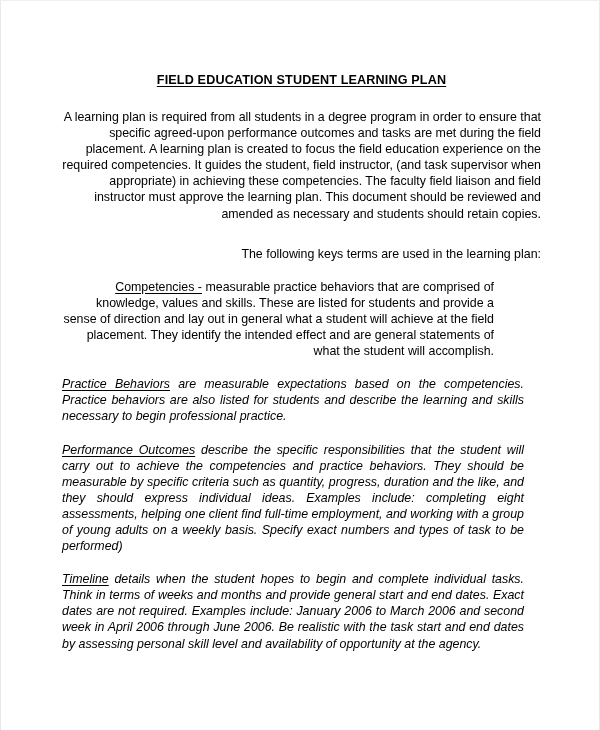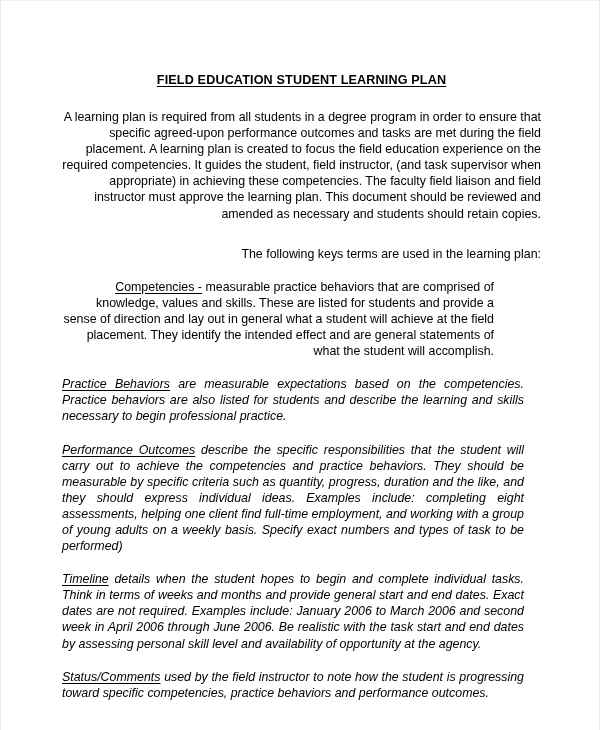--- a/index.html
+++ b/index.html
@@ -90,16 +90,15 @@
     <p class="para gap-intro">The following keys terms are used in the learning plan:</p>
 
     <p class="para indent narrow gap-block"><span class="term">Competencies -</span><span> measurable practice behaviors that are comprised of knowledge, values and skills. These are listed for students and provide a sense of direction and lay out in general what a student will achieve at the field placement. They identify the intended effect and are general statements of what the student will accomplish.</span></p>
 
     <p class="para indent justify gap-block"><span class="term">Practice Behaviors</span><span> are measurable expectations based on the competencies. Practice behaviors are also listed for students and describe the learning and skills necessary to begin professional practice.</span></p>
 
     <p class="para indent justify gap-block"><span class="term">Performance Outcomes</span><span> describe the specific responsibilities that the student will carry out to achieve the competencies and practice behaviors. They should be measurable by specific criteria such as quantity, progress, duration and the like, and they should express individual ideas. Examples include: completing eight assessments, helping one client find full-time employment, and working with a group of young adults on a weekly basis. Specify exact numbers and types of task to be performed)</span></p>
 
     <p class="para indent justify gap-block"><span class="term">Timeline</span><span> details when the student hopes to begin and complete individual tasks. Think in terms of weeks and months and provide general start and end dates. Exact dates are not required. Examples include: January 2006 to March 2006 and second week in April 2006 through June 2006. Be realistic with the task start and end dates by assessing personal skill level and availability of opportunity at the agency.</span></p>
 
-    <p class="para indent justify gap-block"><span class="term">Status/Comments</span><span> used by the field instructor to note how the student is progressing toward specific competencies, practice behaviors and performance outcomes.</span></p>
 
   </div>
 </div>
 
 </body></html>

